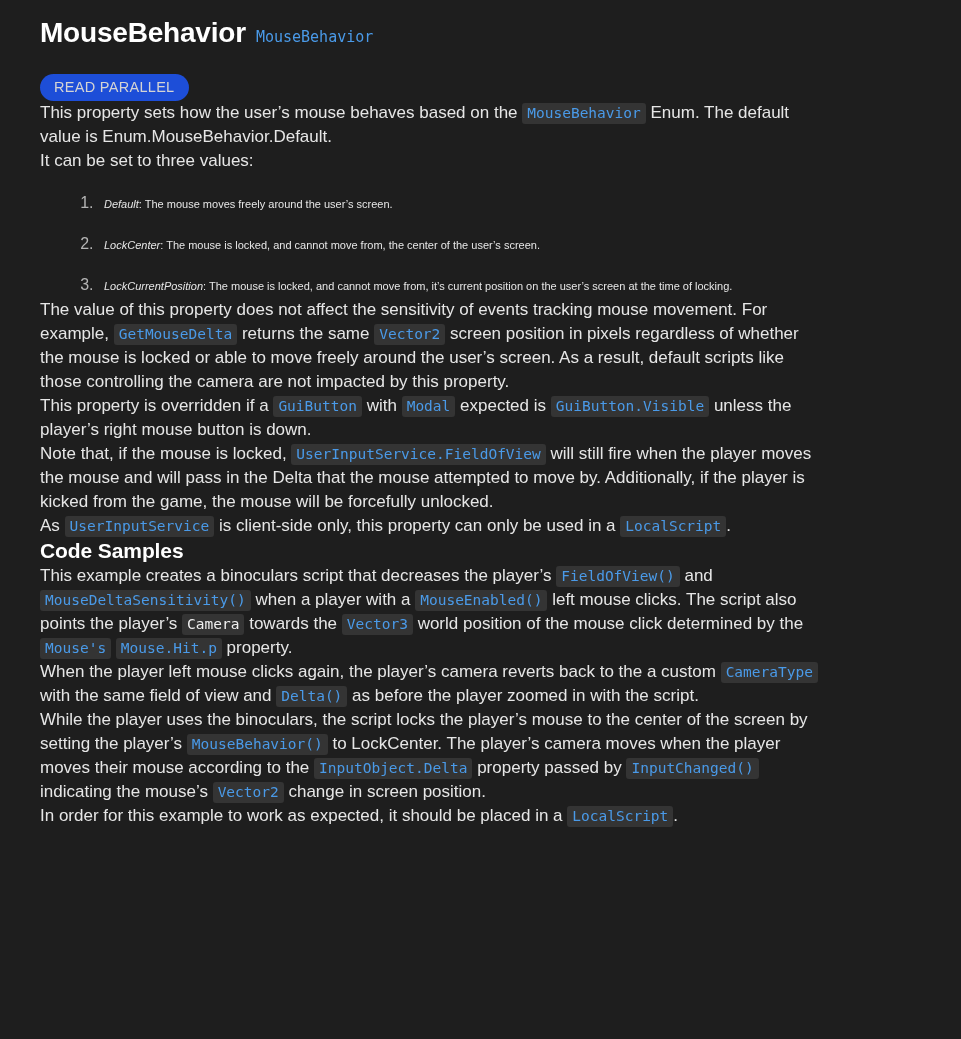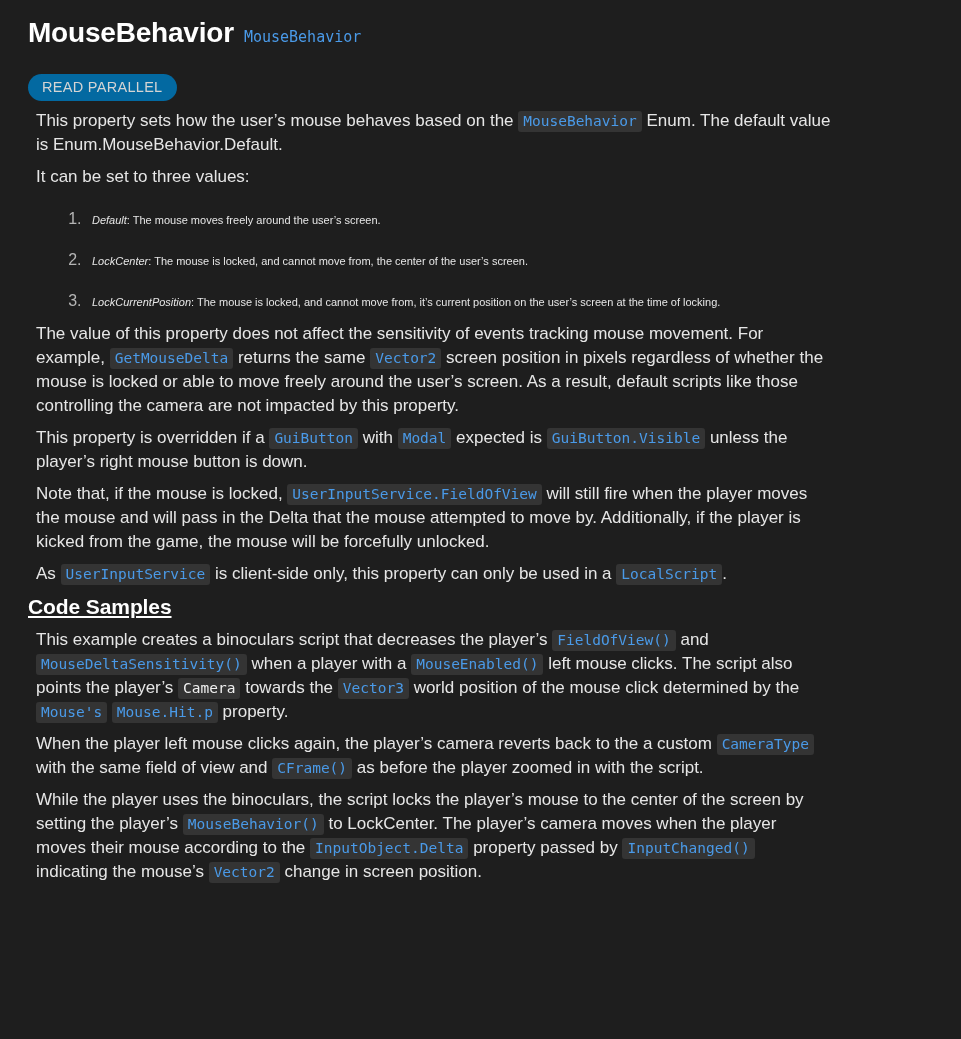--- a/index.html
+++ b/index.html
@@ -10,21 +10,21 @@
   }
   body {
     width: 961px;
     height: 1039px;
     overflow: hidden;
     font-family: "Liberation Sans", sans-serif;
     color: #e8e8e8;
     -webkit-font-smoothing: antialiased;
   }
   .page {
-    padding: 0 28px;
+    padding: 0 40px;
     box-sizing: border-box;
     width: 867px;
   }
 
   
   .title-row {
     display: flex;
     align-items: baseline;
     gap: 10px;
     padding-top: 16px;
@@ -42,35 +42,35 @@
     color: #4a9ae8;
     line-height: 20px;
   }
 
   
   .badge-row {
     margin-top: 24px;
   }
   .badge {
     display: inline-block;
-    background: #0369a1;
+    background: #1d4ed8;
     color: #d4d4d4;
     font-size: 14.5px;
     letter-spacing: 0.3px;
     padding: 5px 14px 6px 14px;
     border-radius: 999px;
     line-height: 16px;
   }
 
   
   p.body {
     font-size: 17px;
     line-height: 24px;
     color: #e6e6e6;
-    margin: 8px;
+    margin: 0;
     padding: 0;
   }
   .p-gap { margin-top: 24px; }
 
   
   code {
     font-family: "DejaVu Sans Mono", monospace;
     font-size: 14.5px;
     background: #343434;
     color: #4a9ae8;
@@ -102,21 +102,20 @@
 
   
   h2.section {
     font-size: 21px;
     font-weight: bold;
     color: #ffffff;
     margin: 0;
     padding: 0;
     line-height: 26px;
     letter-spacing: -0.1px;
-    text-decoration: underline;
   }
   .h-gap { margin-top: 36px; }
 </style>
 </head>
 <body>
 
 <div class="page">
 
   <div class="title-row">
     <span class="title-main">MouseBehavior</span>
@@ -142,18 +141,19 @@
   <p class="body p-gap"><span>This property is overridden if a </span><code>GuiButton</code><span> with </span><code>Modal</code><span> expected is </span><code>GuiButton.Visible</code><span> unless the player’s right mouse button is down.</span></p>
 
   <p class="body p-gap"><span>Note that, if the mouse is locked, </span><code>UserInputService.FieldOfView</code><span> will still fire when the player moves the mouse and will pass in the Delta that the mouse attempted to move by. Additionally, if the player is kicked from the game, the mouse will be forcefully unlocked.</span></p>
 
   <p class="body p-gap"><span>As </span><code>UserInputService</code><span> is client-side only, this property can only be used in a </span><code>LocalScript</code><span>.</span></p>
 
   <h2 class="section h-gap">Code Samples</h2>
 
   <p class="body p-gap"><span>This example creates a binoculars script that decreases the player’s </span><code>FieldOfView()</code><span> and </span><code>MouseDeltaSensitivity()</code><span> when a player with a </span><code>MouseEnabled()</code><span> left mouse clicks. The script also points the player’s </span><code class="plain">Camera</code><span> towards the </span><code>Vector3</code><span> world position of the mouse click determined by the </span><code>Mouse's</code><span> </span><code>Mouse.Hit.p</code><span> property.</span></p>
 
-  <p class="body p-gap"><span>When the player left mouse clicks again, the player’s camera reverts back to the a custom </span><code>CameraType</code><span> with the same field of view and </span><code>CFrame()</code><span> as before the player zoomed in with the script.</span></p>
+  <p class="body p-gap"><span>When the player left mouse clicks again, the player’s camera reverts back to the a custom </span><code>CameraType</code><span> with the same field of view and </span><code>Delta()</code><span> as before the player zoomed in with the script.</span></p>
 
   <p class="body p-gap"><span>While the player uses the binoculars, the script locks the player’s mouse to the center of the screen by setting the player’s </span><code>MouseBehavior()</code><span> to LockCenter. The player’s camera moves when the player moves their mouse according to the </span><code>InputObject.Delta</code><span> property passed by </span><code>InputChanged()</code><span> indicating the mouse’s </span><code>Vector2</code><span> change in screen position.</span></p>
 
+  <p class="body p-gap"><span>In order for this example to work as expected, it should be placed in a </span><code>LocalScript</code><span>.</span></p>
 
 </div>
 
 </body></html>

